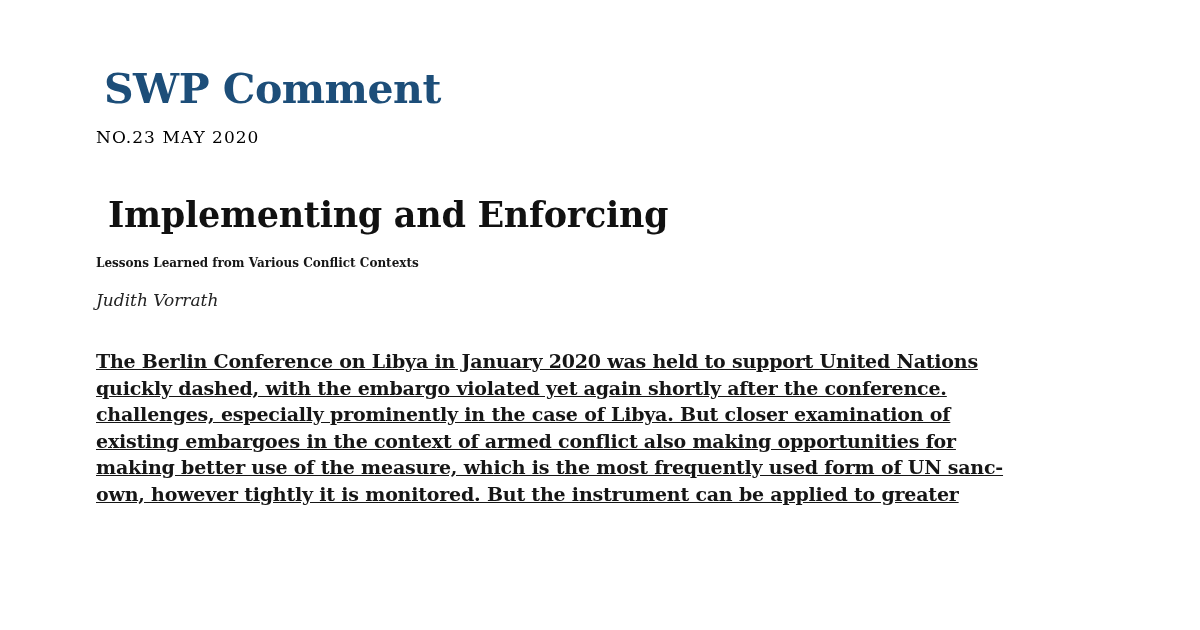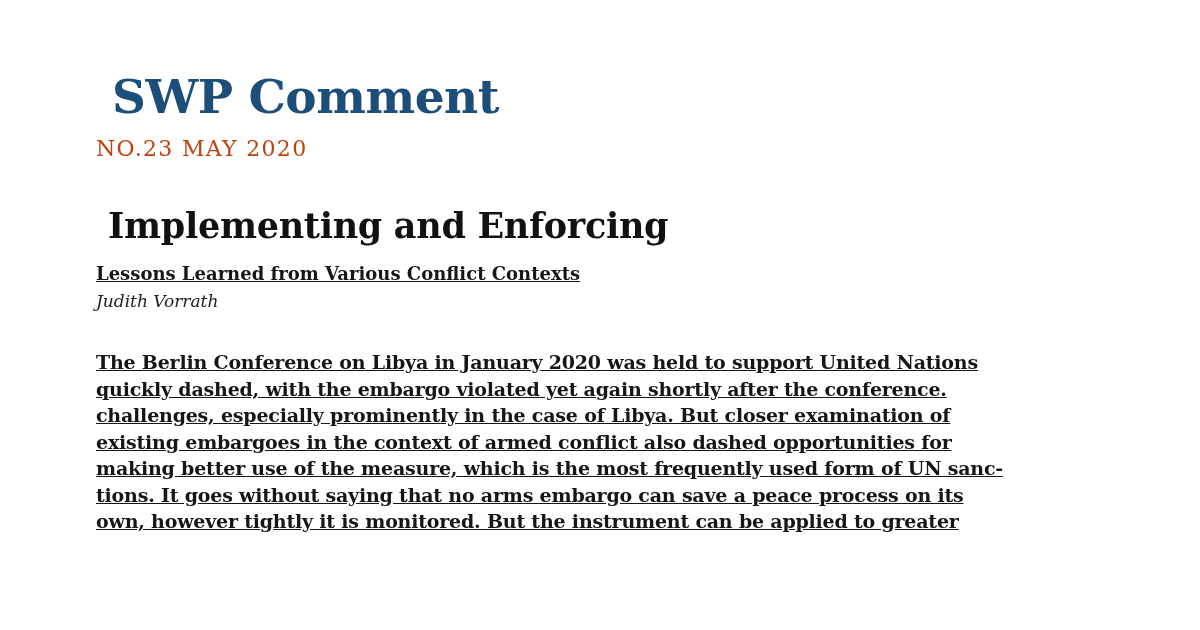--- a/index.html
+++ b/index.html
@@ -15,53 +15,52 @@
     color: #1c1c1c;
   }
   .page {
     box-sizing: border-box;
     width: 1200px;
     height: 630px;
     padding: 56px 96px 0 96px;
     background: #ffffff;
   }
   .masthead-title {
-    margin: 16px;
-    font-size: 47px;
+    margin: 8px;
+    font-size: 41px;
     line-height: 50px;
     font-weight: bold;
     color: #1d4e79;
     letter-spacing: -0.5px;
   }
   .issue-line {
     margin-top: 13px;
-    font-size: 22px;
+    font-size: 17px;
     line-height: 21px;
     letter-spacing: 0.06em;
-    color: #c2410c;
+    color: #000000;
   }
   .article-title {
     margin: 12px;
     margin-top: 43px;
     font-size: 35px;
     line-height: 48px;
     font-weight: bold;
     color: #111111;
     letter-spacing: -0.3px;
   }
   .article-subtitle {
     margin-top: 13px;
-    font-size: 18px;
+    font-size: 12px;
     line-height: 22px;
     font-weight: bold;
     color: #161616;
-    text-decoration: underline;
   }
   .article-author {
-    margin-top: 5px;
+    margin-top: 15px;
     font-size: 17px;
     line-height: 22px;
     font-style: italic;
     font-weight: normal;
     color: #232323;
   }
   .abstract {
     margin-top: 37px;
     font-size: 19px;
     font-weight: bold;
@@ -86,19 +85,18 @@
   <h2 class="article-title"><span>Implementing and Enforcing</span><br></h2>
 
   <div class="article-subtitle">Lessons Learned from Various Conflict Contexts</div>
 
   <div class="article-author">Judith Vorrath</div>
 
   <div class="abstract">
       <div class="abstract-line">The Berlin Conference on Libya in January 2020 was held to support United Nations</div>
       <div class="abstract-line">quickly dashed, with the embargo violated yet again shortly after the conference.</div>
       <div class="abstract-line">challenges, especially prominently in the case of Libya. But closer examination of</div>
-      <div class="abstract-line">existing embargoes in the context of armed conflict also dashed opportunities for</div>
+      <div class="abstract-line">existing embargoes in the context of armed conflict also making opportunities for</div>
       <div class="abstract-line">making better use of the measure, which is the most frequently used form of UN sanc-</div>
-      <div class="abstract-line">tions. It goes without saying that no arms embargo can save a peace process on its</div>
       <div class="abstract-line">own, however tightly it is monitored. But the instrument can be applied to greater</div>
     </div>
 
 </div>
 
 </body></html>

